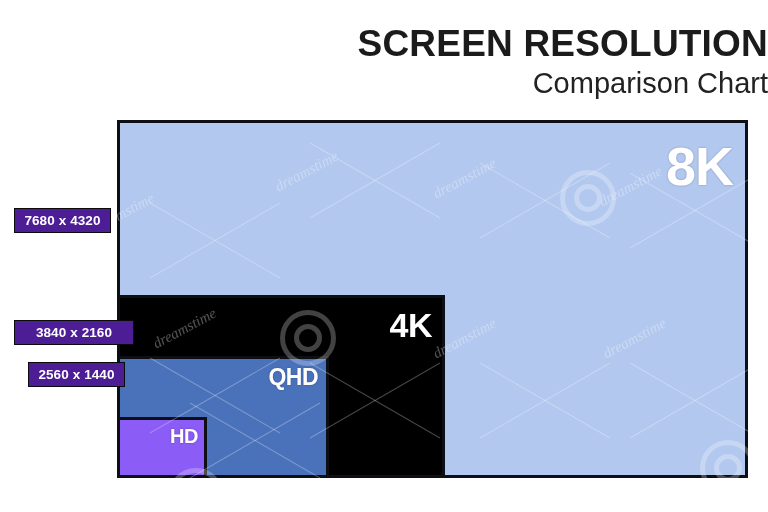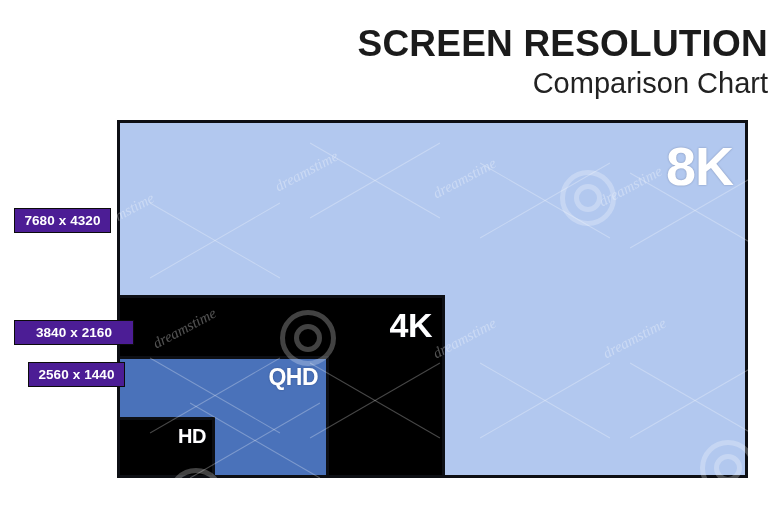--- a/index.html
+++ b/index.html
@@ -156,21 +156,21 @@
 
   <div class="res-box" id="box-4k" style="left: 117px; top: 295px; width: 328px; height: 183px; background: #000000; border-color: rgb(13, 15, 20);">
     <span class="res-label" id="label-4k">4K</span>
   </div>
 
   <div class="res-box" id="box-qhd" style="left: 117px; top: 356px; width: 212px; height: 122px; background: rgb(74, 114, 186); border-color: rgb(13, 15, 20);">
     <span class="res-label" id="label-qhd">QHD</span>
   </div>
 
 
-  <div class="res-box" id="box-hd" style="left: 117px; top: 417px; width: 98px; height: 61px; background: #000000; border-color: rgb(13, 15, 20);">
+  <div class="res-box" id="box-hd" style="left: 117px; top: 417px; width: 90px; height: 61px; background: #8b5cf6; border-color: rgb(13, 15, 20);">
     <span class="res-label" id="label-hd">HD</span>
   </div>
 
   <div class="dim-tag" id="tag-8k" style="left: 14px; top: 208px; width: 97px; height: 25px;">7680 x 4320</div>
   <div class="dim-tag" id="tag-4k" style="left: 14px; top: 320px; width: 120px; height: 25px;">3840 x 2160</div>
   <div class="dim-tag" id="tag-qhd" style="left: 14px; top: 362px; width: 97px; height: 25px; margin-left: 14px;">2560 x 1440</div>
 
   <div class="wm-layer" id="wm-layer">
       <div class="wm-text" style="left: 88px; top: 205px; transform: rotate(-28deg);">dreamstime</div>
       <div class="wm-text" style="left: 272px; top: 163px; transform: rotate(-28deg);">dreamstime</div>

